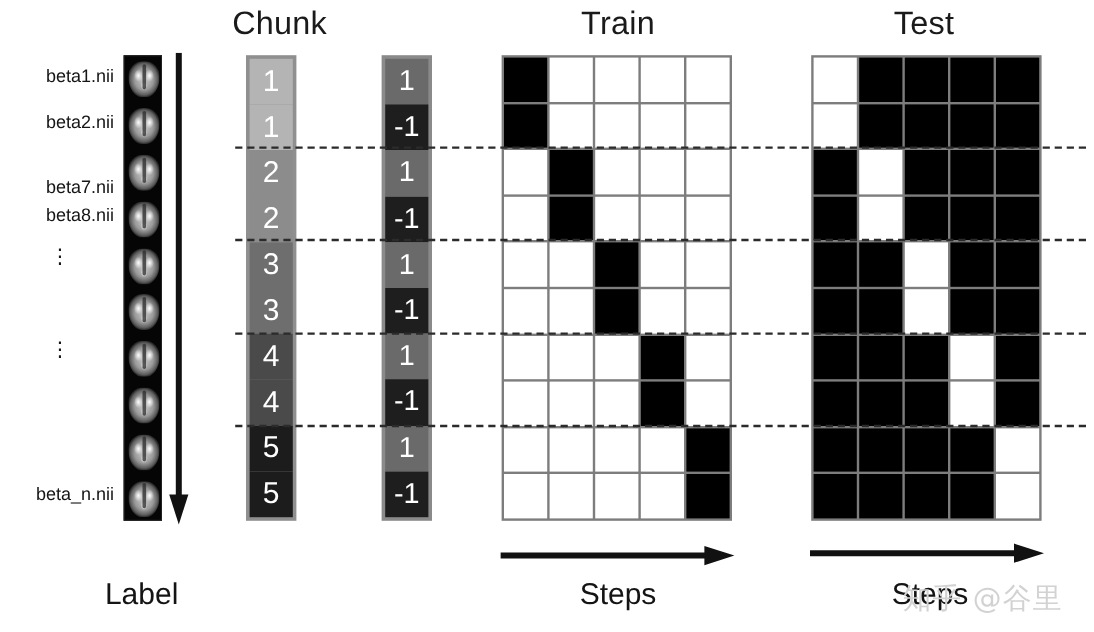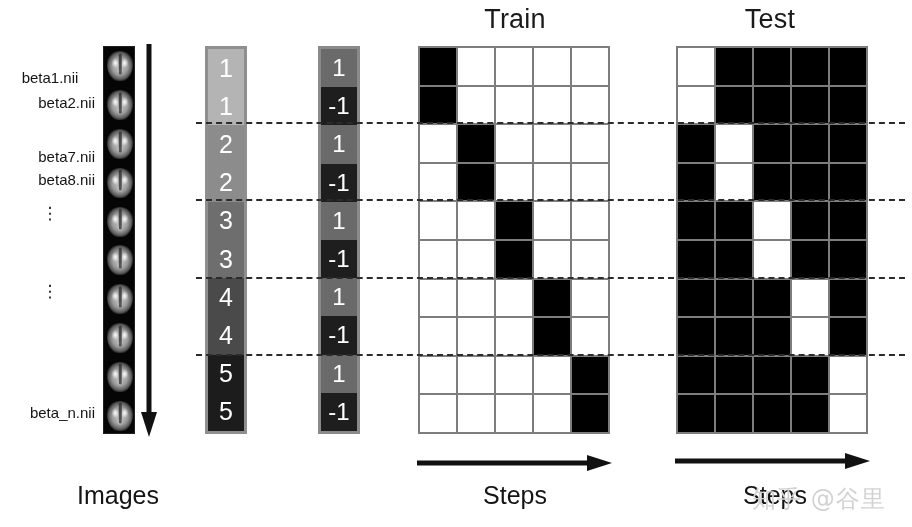--- a/index.html
+++ b/index.html
@@ -159,25 +159,26 @@
     white-space:nowrap;
     letter-spacing:1px;
     font-family:"DejaVu Sans", sans-serif;
   }
 </style>
 </head>
 <body>
 
 <div class="stage">
 
+  <div class="hdr" id="hdr-chunk">Chunk</div>
   <div class="hdr" id="hdr-test">Test</div>
   <div class="hdr" id="hdr-train">Train</div>
 
   <div id="filenames">
-      <div class="fname" style="top: 69px; text-align: center;">beta1.nii</div>
+      <div class="fname" style="top: 55px;">beta1.nii</div>
       <div class="fname" style="top: 93.8px;">beta2.nii</div>
       <div class="fname" style="top: 148px;">beta7.nii</div>
       <div class="fname" style="top: 171.4px;">beta8.nii</div>
       <div class="vdots" style="top: 205.2px;">⋮</div>
       <div class="vdots" style="top: 282.8px;">⋮</div>
       <div class="fname" style="top: 404.2px;">beta_n.nii</div>
     </div>
 
   <div class="brainstrip" id="brain-strip">
       <div class="brain"></div>
@@ -344,19 +345,19 @@
       <polygon points="195,11 170,3 170,19" fill="#111"></polygon>
     </svg>
   </div>
   <div class="harrow" id="harrow-test">
     <svg width="196" height="22" viewBox="0 0 196 22">
       <line x1="0" y1="11" x2="176" y2="11" stroke="#111" stroke-width="5"></line>
       <polygon points="195,11 170,3 170,19" fill="#111"></polygon>
     </svg>
   </div>
 
-  <div class="btmcap" id="cap-images">Images</div>
+  <div class="btmcap" id="cap-images">Label</div>
   <div class="btmcap" id="cap-steps-train">Steps</div>
   <div class="btmcap" id="cap-steps-test">Steps</div>
 
   <div class="watermark">知乎 @谷里</div>
 
 </div>
 
 </body></html>

